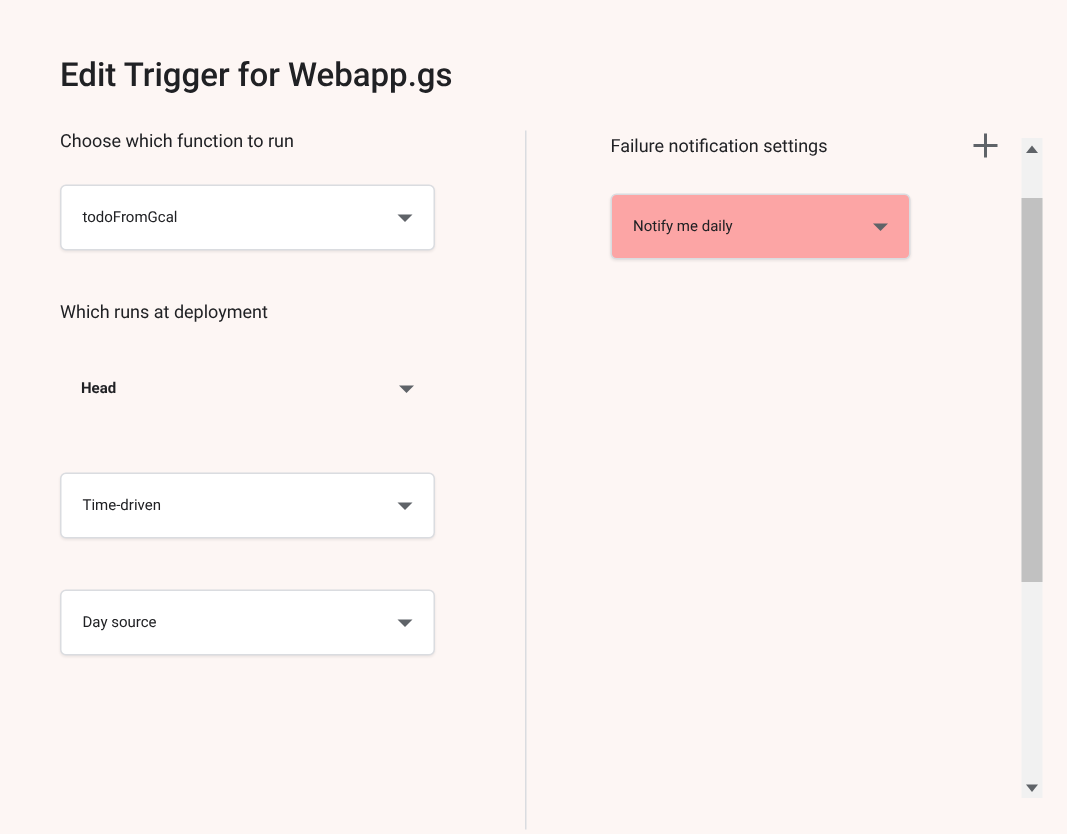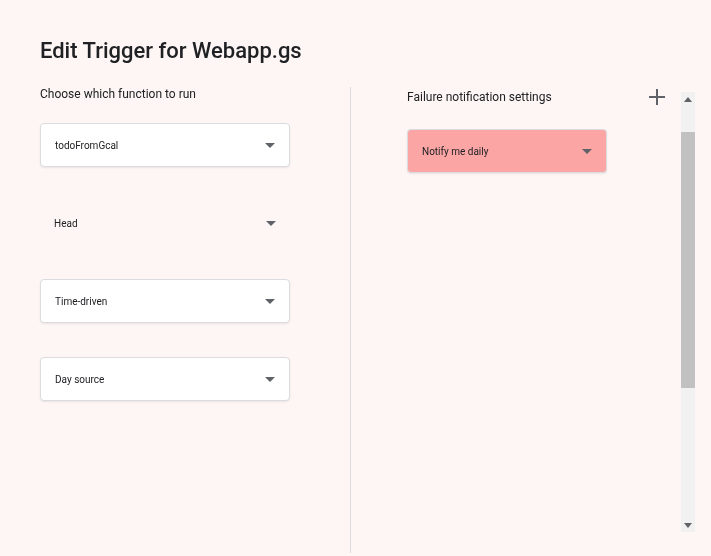--- a/index.html
+++ b/index.html
@@ -77,20 +77,21 @@
       align-items: center;
       justify-content: space-between;
       padding: 0 14px;
       cursor: pointer;
       box-shadow: 0 1px 2px rgba(0,0,0,0.08);
     }
     .dropdown.no-border {
       border: none;
       background: transparent;
       box-shadow: none;
+      font-weight: bold;
     }
     .dropdown-notif {
       width: 200px;
       height: 44px;
       border: 1px solid #dadce0;
       border-radius: 4px;
       background: #fca5a5;
       display: flex;
       align-items: center;
       justify-content: space-between;
@@ -195,20 +196,21 @@
 
       <div class="field-group">
         <div class="field-label">Choose which function to run</div>
         <div class="dropdown">
           <span class="dropdown-value">todoFromGcal</span>
           <span class="chevron"></span>
         </div>
       </div>
 
       <div class="field-group">
+        <div class="field-label">Which runs at deployment</div>
         <div class="dropdown no-border">
           <span class="dropdown-value">Head</span>
           <span class="chevron"></span>
         </div>
       </div>
 
       <div class="field-group">
         <div class="dropdown">
           <span class="dropdown-value">Time-driven</span>
           <span class="chevron"></span>

